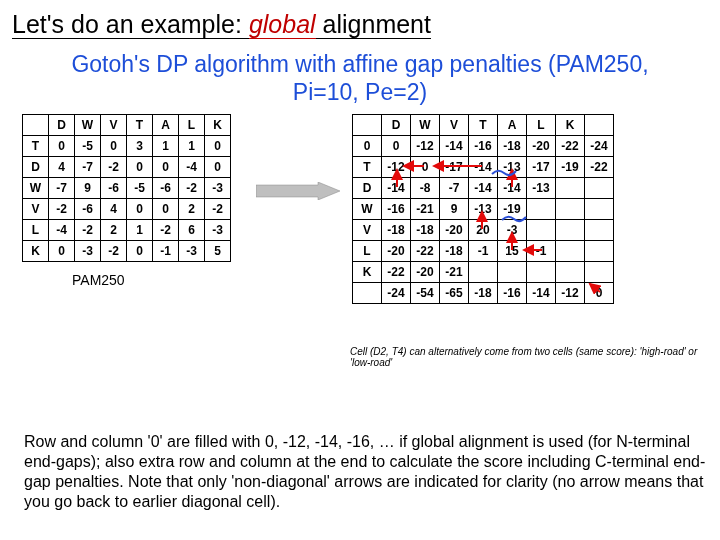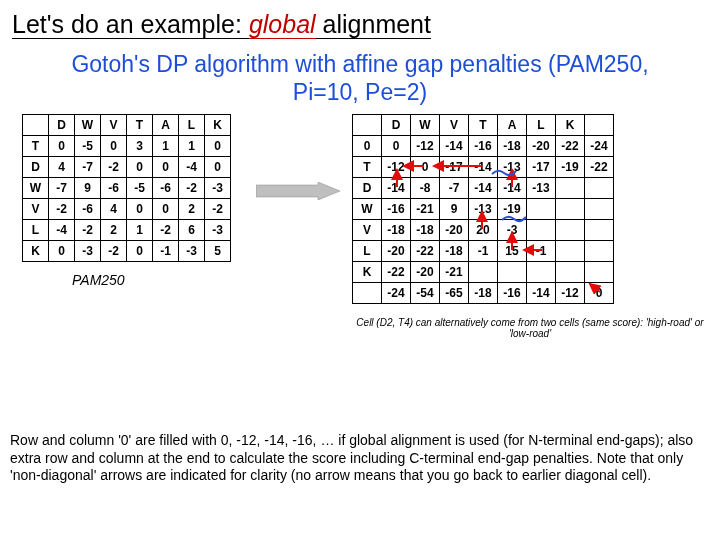--- a/index.html
+++ b/index.html
@@ -41,34 +41,34 @@
     font-size: 12px;
     padding: 0;
     height: 21px;
   }
   .pam td, .pam th { width: 26px; }
   .dp td, .dp th { width: 29px; }
   .pam { position:absolute; left: 22px; top: 4px; }
   .dp  { position:absolute; left: 352px; top: 4px; }
   .pam-label {
     position:absolute; left: 72px; top: 162px;
-    font-style: italic; font-size: 14px;
+    font-size: 14px;
   }
   .arrow-lr {
     position:absolute; left: 256px; top: 72px;
     width: 84px; height: 18px;
   }
   .footnote {
-    position:absolute; left: 350px; top: 207px; width: 360px;
-    font-size: 10px; font-style: italic; text-align: center;
+    position:absolute; left: 350px; top: 236px; width: 360px;
+    font-size: 10px; font-style: italic; text-align: left;
     line-height: 1.1;
   }
   .explain {
-    position:absolute; left: 10px; right:10px; top: 432px;
-    font-size: 14px; line-height:1.25;
+    position:absolute; left: 24px; right:10px; top: 432px;
+    font-size: 16px; line-height:1.25;
   }
   
   .dp-overlay {
     position:absolute; left: 352px; top: 4px;
     pointer-events:none;
   }
 </style>
 </head>
 <body>
 

